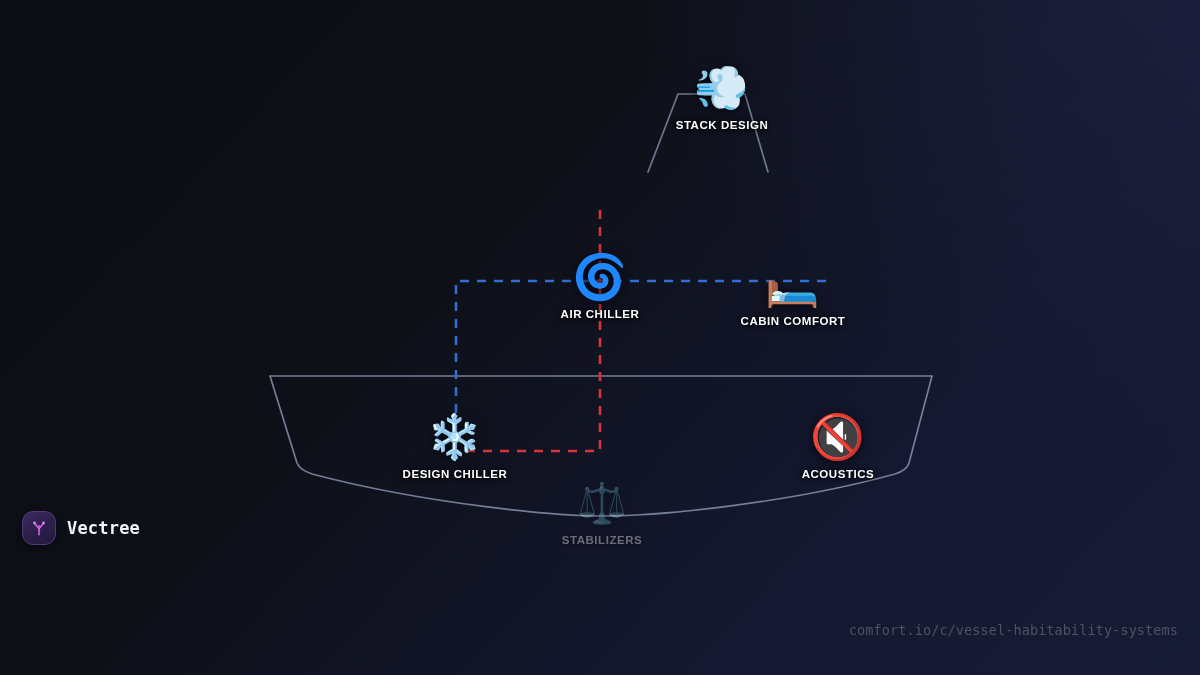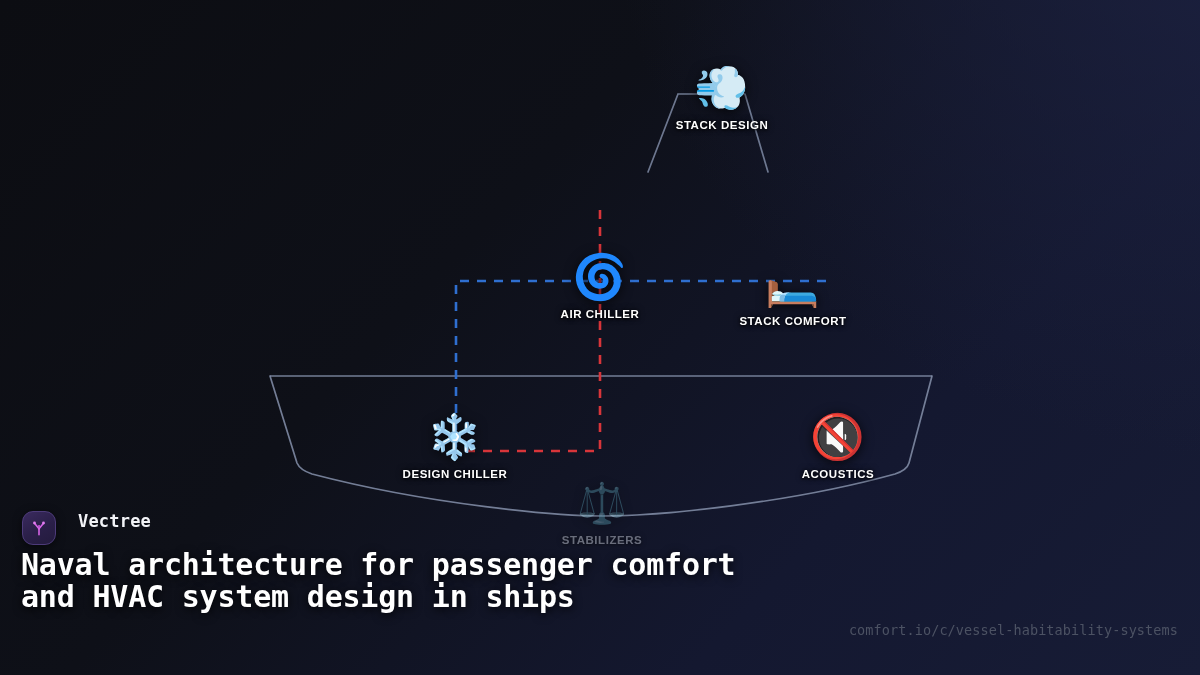--- a/index.html
+++ b/index.html
@@ -46,21 +46,21 @@
     white-space:nowrap;
     text-shadow:0 1px 3px rgba(0,0,0,.95), 0 0 6px rgba(0,0,0,.8);
   }
   .node.dim { opacity:.46; }
   .node.dim .nlabel { color:#cfd4de; }
   .node.dim .glyph { font-size:40px; }
 
   
   #brand {
     position:absolute; left:22px; top:511px;
-    display:flex; align-items:flex-start; gap:22px;
+    display:flex; align-items:center; gap:11px;
   }
   #brand .mark {
     width:34px; height:34px; border-radius:11px;
     background:linear-gradient(150deg,#3a2a5e 0%, #2a1f48 55%, #241b3e 100%);
     border:1px solid #4d3b7a;
     display:flex; align-items:center; justify-content:center;
     box-shadow:0 2px 8px rgba(0,0,0,.55);
   }
   #brand .btext {
     font-family:"DejaVu Sans Mono","Liberation Mono",monospace;
@@ -122,21 +122,21 @@
       <div class="node" style="left: 722px; top: 98px;">
         <div class="glyph">💨</div>
         <div class="nlabel">STACK DESIGN</div>
       </div>
       <div class="node" style="left: 600px; top: 287px;">
         <div class="glyph">🌀</div>
         <div class="nlabel">AIR CHILLER</div>
       </div>
       <div class="node" style="left: 793px; top: 294px;">
         <div class="glyph">🛏️</div>
-        <div class="nlabel">STACK COMFORT</div>
+        <div class="nlabel">CABIN COMFORT</div>
       </div>
       <div class="node" style="left: 455px; top: 447px;">
         <div class="glyph">❄️</div>
         <div class="nlabel">DESIGN CHILLER</div>
       </div>
       <div class="node" style="left: 838px; top: 447px;">
         <div class="glyph">🔇</div>
         <div class="nlabel">ACOUSTICS</div>
       </div>
       <div class="node dim" style="left: 602px; top: 513px;">
@@ -154,17 +154,16 @@
           <path d="M12 13 L17.4 6.4"></path>
         </g>
         <circle cx="6.6" cy="6.0" r="1.7" fill="#e07ef0"></circle>
         <circle cx="17.4" cy="6.0" r="1.7" fill="#e07ef0"></circle>
         <circle cx="12" cy="9.6" r="1.35" fill="#c257d8"></circle>
       </svg>
     </div>
     <div class="btext">Vectree</div>
   </div>
 
-  <div id="headline">Naval architecture for passenger comfort and HVAC system design in ships</div>
 
   <div id="url">comfort.io/c/vessel-habitability-systems</div>
 
 </div>
 
 </body></html>

